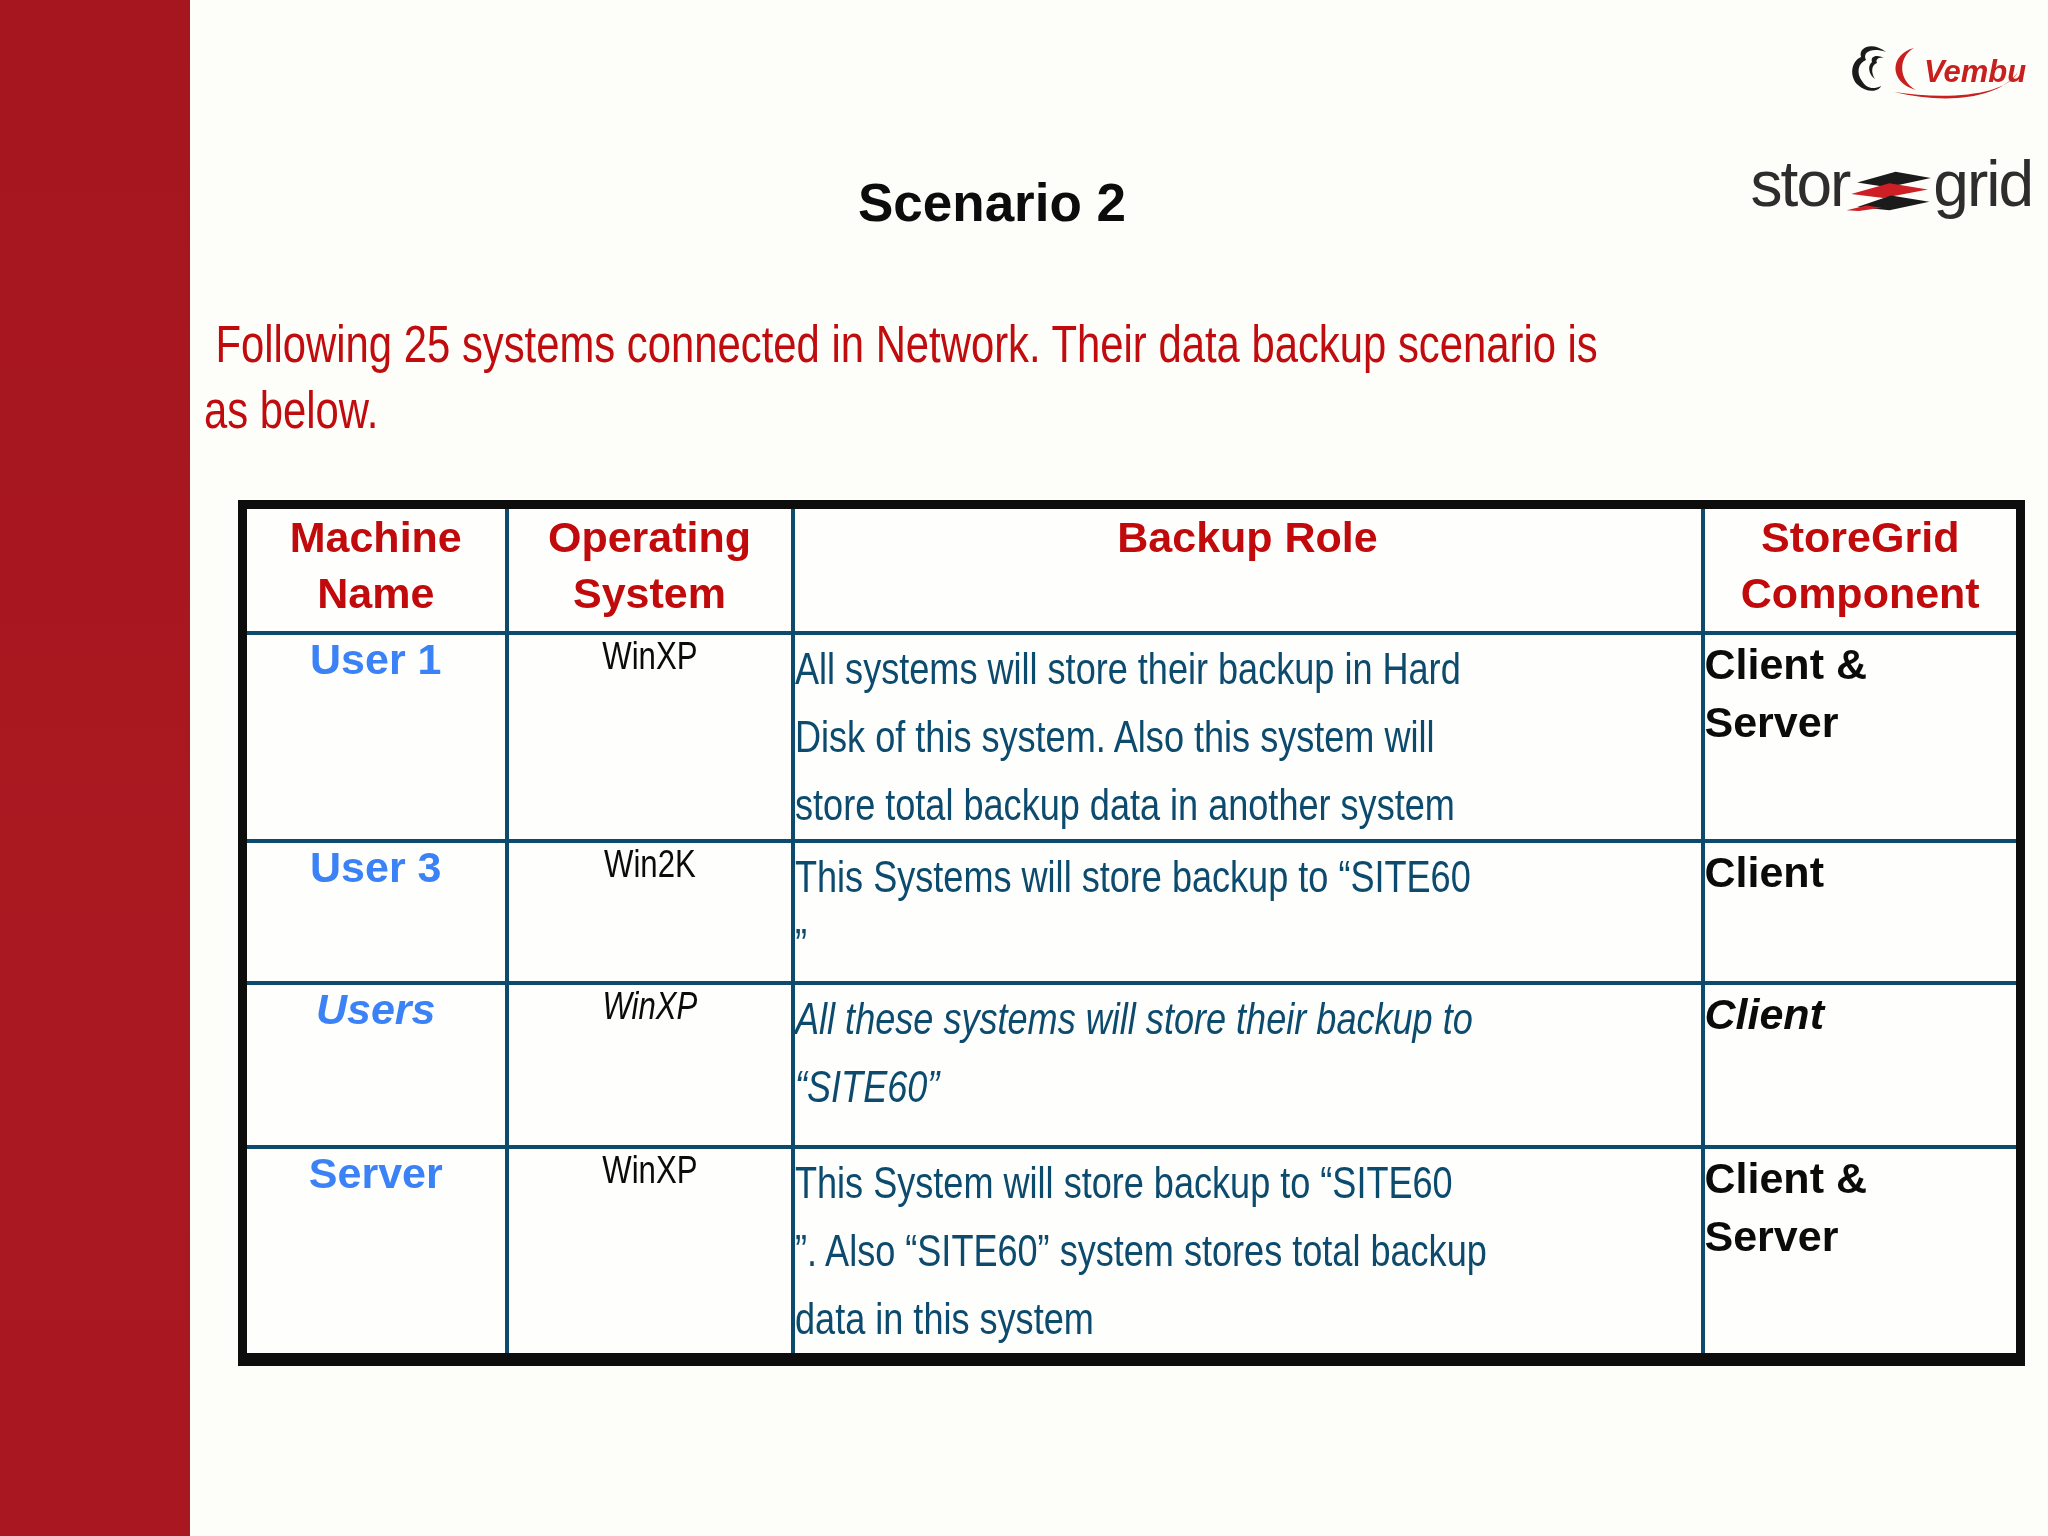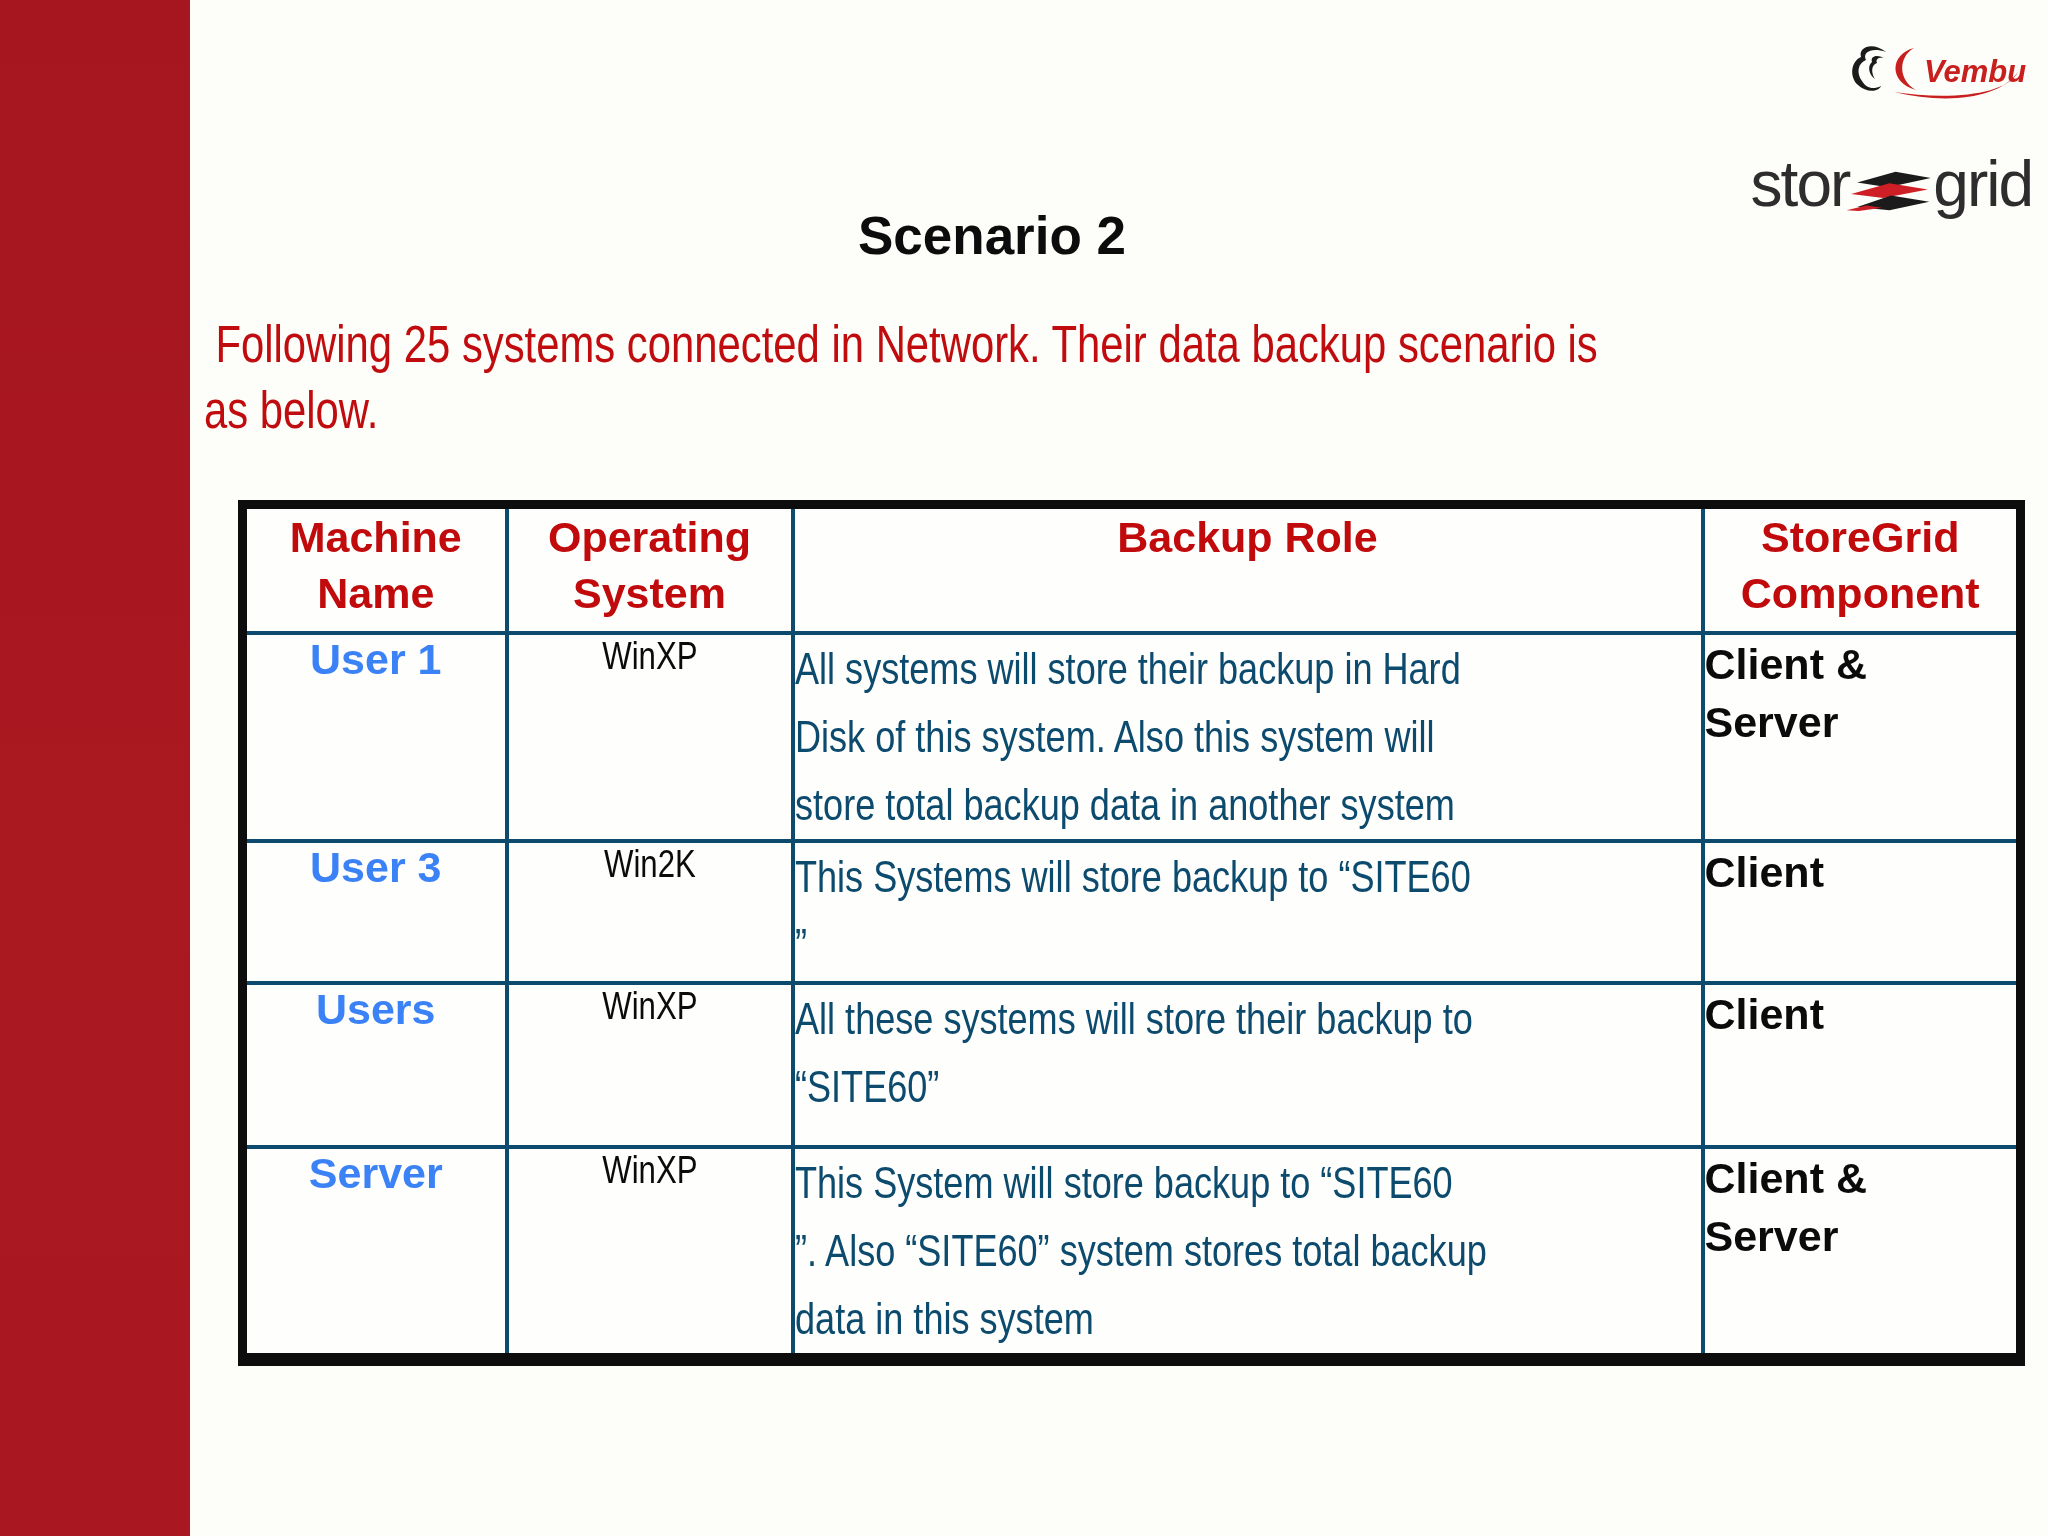--- a/index.html
+++ b/index.html
@@ -12,21 +12,20 @@
   
   .sidebar{
     position:absolute;left:0;top:0;width:190px;height:1536px;
     background:linear-gradient(180deg,#A5161E 0%,#AA1820 55%,#A91720 100%);
   }
   
   .title{
     position:absolute;left:592px;top:172px;width:800px;
     text-align:center;font-size:53px;font-weight:bold;color:#0c0c0c;
     letter-spacing:0px;
-    margin-top:33px;
   }
   
   .cond{transform:scaleX(0.82);transform-origin:0 0;display:block;}
   .cond-c{transform:scaleX(0.82);transform-origin:50% 0;display:block;width:121.9%;margin-left:-10.95%;}
   
   .intro{
     position:absolute;left:204px;top:312px;width:2200px;
     font-size:51px;line-height:66px;color:#C00C0E;
     white-space:pre-line;text-indent:14px;
   }
@@ -35,21 +34,21 @@
     position:absolute;left:238px;top:500px;width:1778px;
     border-collapse:collapse;table-layout:fixed;
     background:#FEFEFC;
   }
   table.scenario{border:9px solid #0d0d0d;border-bottom-width:13px;}
   table.scenario td,table.scenario th{
     border:4px solid #0c4a6e;vertical-align:top;padding:0;margin:0;overflow:hidden;
   }
   tr.hrow{height:128px;}
   tr.r1{height:202px;} tr.r2{height:142px;} tr.r3{height:142px;}
-  tr.r4{height:164px;} tr.r5{height:196px;}
+  tr.r4{height:164px;font-style:italic;} tr.r5{height:196px;}
   th.hcell{
     font-size:43px;font-weight:bold;color:#C00A0C;
     line-height:56px;padding-top:8px;text-align:center;white-space:pre-line;
   }
   td.machine{
     font-size:43px;font-weight:bold;color:#3b82f6;text-align:center;padding-top:14px;
   }
   td.os{font-size:38px;color:#0b0b0b;text-align:center;padding-top:15px;}
   td.role{font-size:44px;color:#0c4a6e;text-align:left;padding:8px 10px 0 22px;}
   td.role .cond{line-height:68px;white-space:pre-line;width:119%;}

